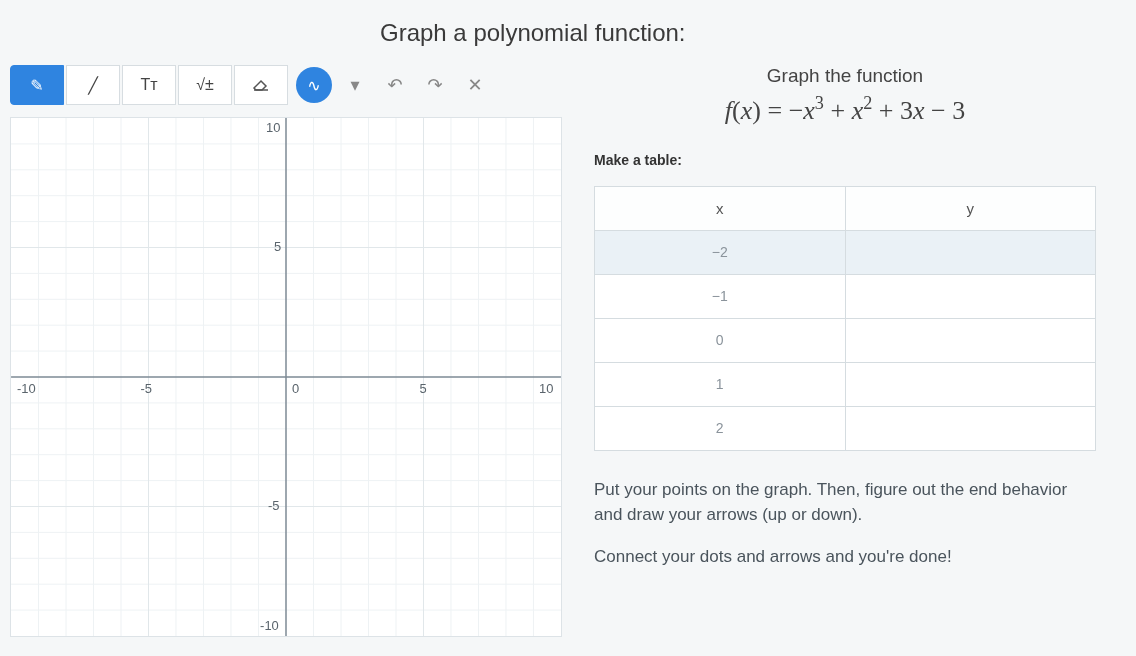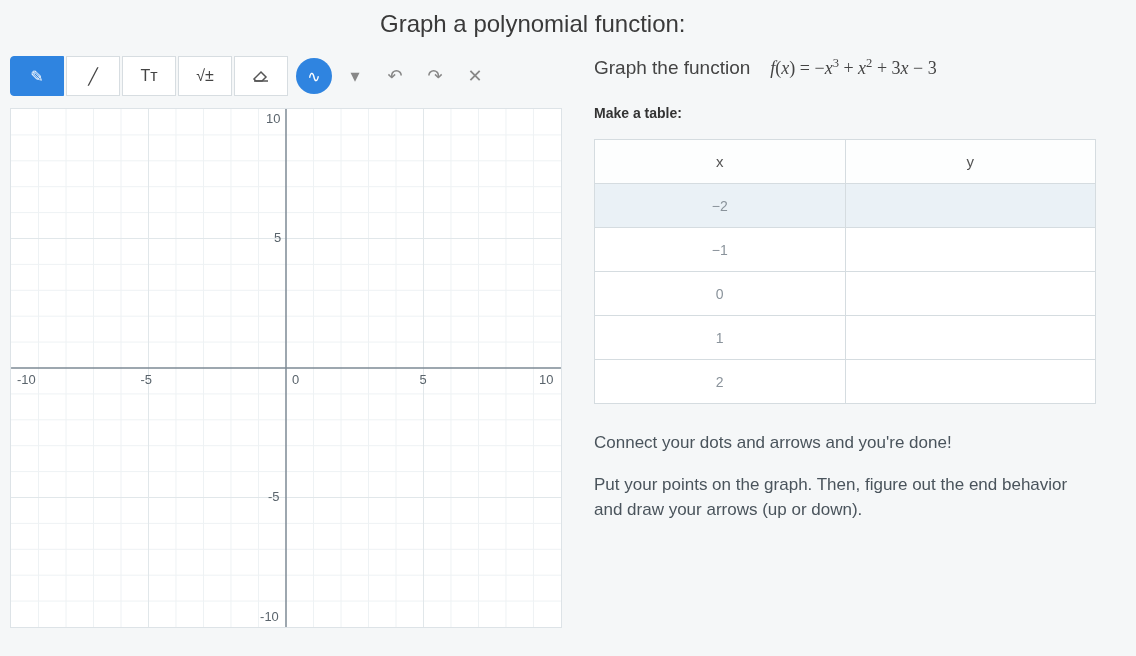--- a/index.html
+++ b/index.html
@@ -11,20 +11,21 @@
       overflow: hidden;
       color: #333;
     }
     .page-title {
       text-align: center;
       font-size: 24px;
       font-weight: 500;
       color: #3a3a3a;
       padding: 10px 0 18px 380px;
       text-align: left;
+      margin-top: 9px;
     }
     .content-row {
       display: flex;
       gap: 24px;
       padding: 0 10px;
     }
     .toolbar {
       display: flex;
       align-items: center;
       gap: 2px;
@@ -69,21 +70,21 @@
       background: #fff;
       border: 1px solid #dde3e7;
     }
     .graph-wrap svg { width:100%; height:100%; }
     .grid-line { stroke: #e1e7ea; stroke-width:1; }
     .grid-line.minor { stroke: #eef2f4; }
     .axis-line { stroke: #7d8a94; stroke-width: 1.5; }
     .tick-label { font-size: 13px; fill: #5a646c; font-family: Arial; }
 
     
-    .prompt-line { font-size: 19px; color:#444; margin-bottom: 26px; display:flex; align-items:center; flex-wrap:wrap; gap:20px;}
+    .prompt-line { font-size: 19px; color:#444; margin-bottom: 26px; display:flex; align-items:center; flex-wrap:wrap; gap:6px;flex-direction:column;}
     .prompt-line .func { font-style: italic; }
     .prompt-line sup { font-size: 0.7em; vertical-align: super; }
     .make-table { font-size: 14px; font-weight: bold; color:#333; margin-bottom: 18px;}
     .xy-table {
       width: 100%;
       border-collapse: collapse;
       background: #fff;
       border: 1px solid #d5dce0;
     }
     .xy-table th, .xy-table td {
@@ -91,21 +92,21 @@
       text-align: center;
       font-size: 15px;
       color: #6b7680;
       height: 44px;
     }
     .xy-table th { font-weight: normal; color:#555; background:#fdfefe; }
     .xy-table td.xcell { color:#8a939b; font-size:14px;}
     .xy-table tr.sel td { background:#eaf1f6; }
     .instructions { margin-top: 26px; font-size: 17px; color:#4a545c; line-height:1.5; }
     .instructions p { margin-bottom: 16px; }
-    .math { font-family: 'Times New Roman', serif; font-size: 18px; }
+    .math { font-family: 'Times New Roman', serif; font-size: 26px; }
   </style>
 </head>
 <body>
 
 <div class="page-title">Graph a polynomial function:</div>
 
 <div class="content-row">
   <div class="left-col">
     <div class="toolbar">
       <button class="tool-btn first active">
@@ -248,17 +249,17 @@
           <td></td>
         </tr>
         <tr>
           <td class="xcell">2</td>
           <td></td>
         </tr>
       </tbody>
     </table>
 
     <div class="instructions">
+      <p>Put your points on the graph. Then, figure out the end behavior and draw your arrows (up or down).</p>
       <p>Connect your dots and arrows and you're done!</p>
-      <p>Put your points on the graph. Then, figure out the end behavior and draw your arrows (up or down).</p>
     </div>
   </div>
 </div>
 
 </body></html>

